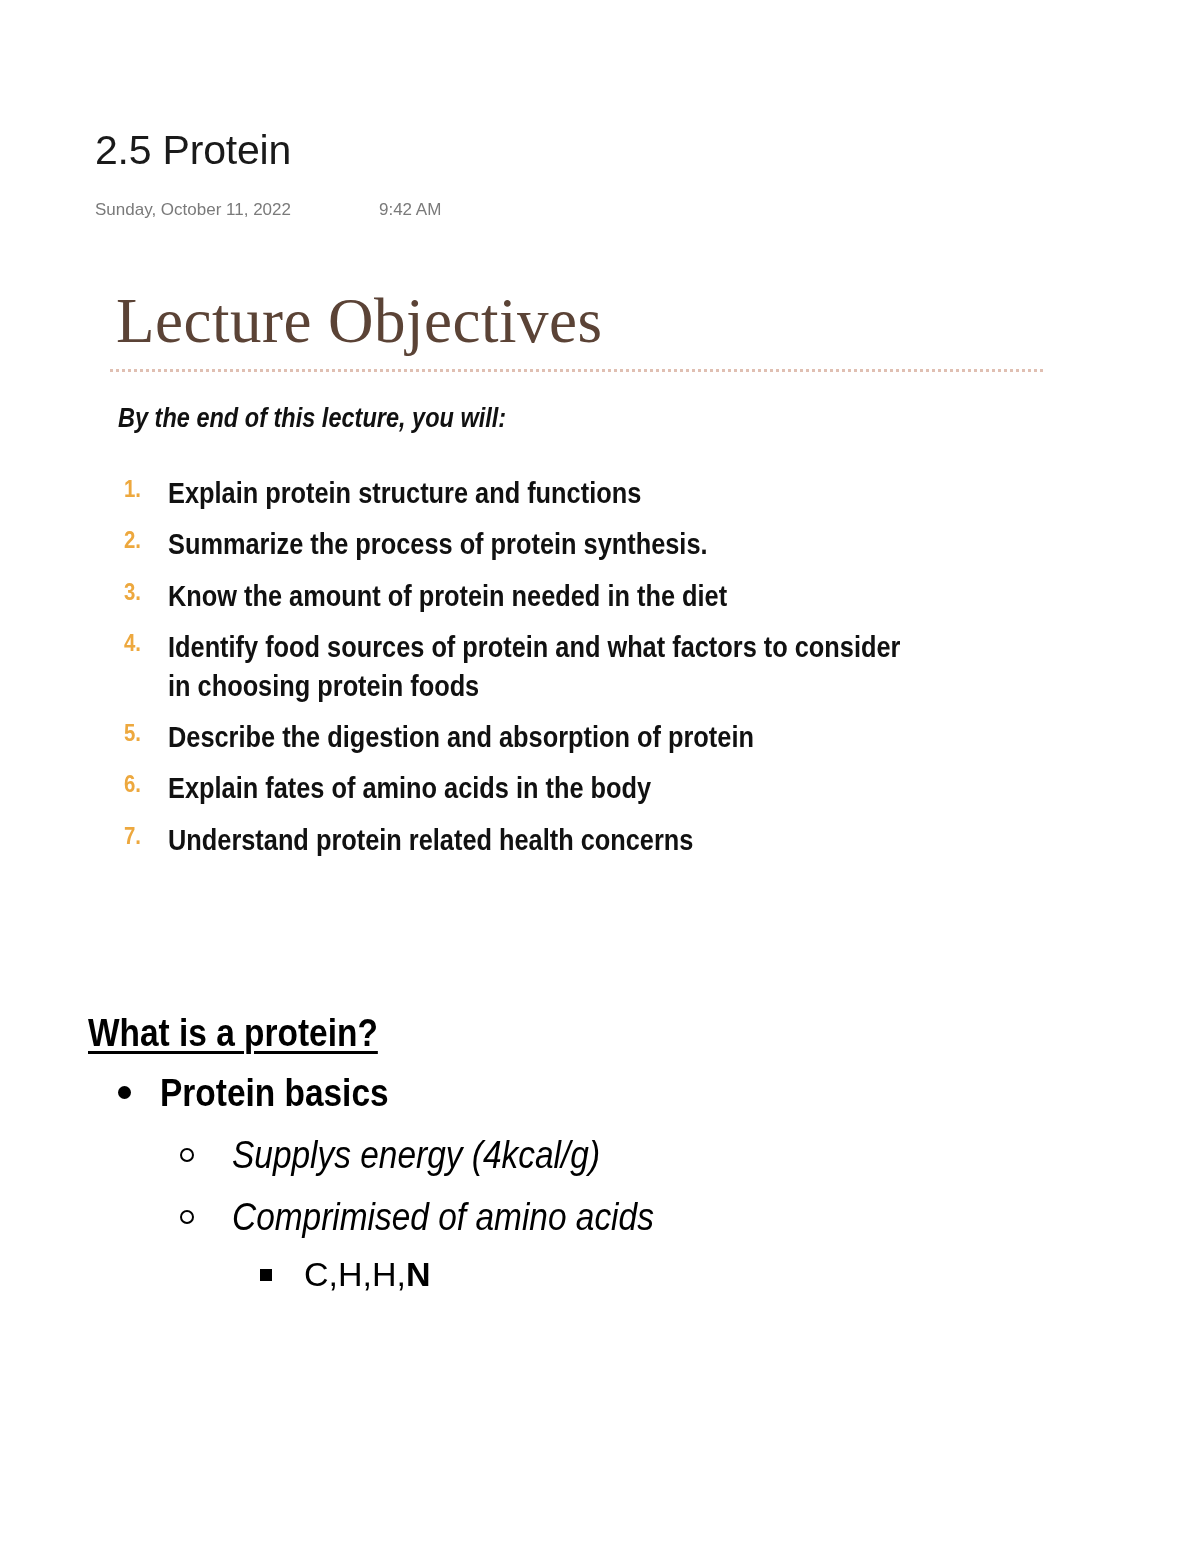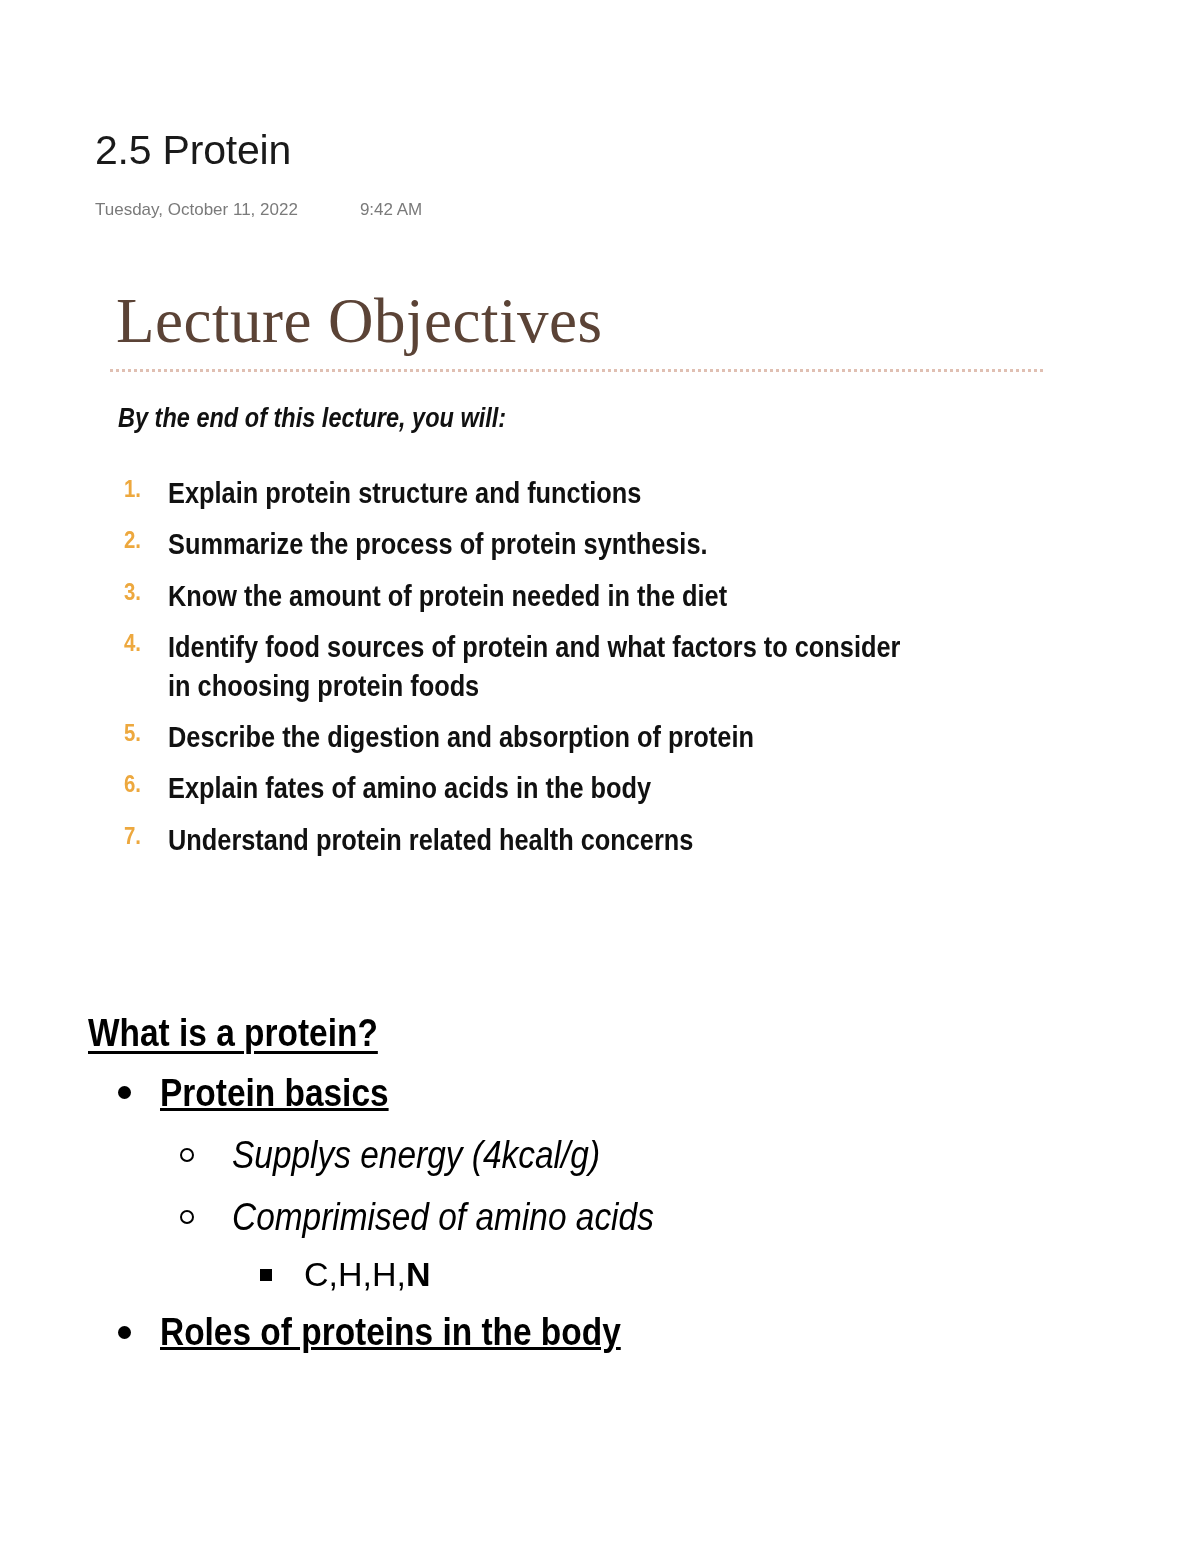--- a/index.html
+++ b/index.html
@@ -41,21 +41,21 @@
     left: 95px;
     top: 200px;
     font-family: "Liberation Sans", sans-serif;
     font-size: 17px;
     color: #7a7a7a;
     white-space: nowrap;
   }
   .note-meta .note-date { display: inline-block; }
   .note-meta .note-time {
     display: inline-block;
-    margin-left: 62px;
+    margin-left: 88px;
   }
 
   
   .slide {
     position: absolute;
     left: 110px;
     top: 290px;
     width: 940px;
   }
   .slide-title {
@@ -140,21 +140,20 @@
     transform-origin: left center;
     white-space: nowrap;
     line-height: 1.15;
   }
 
   .lvl1 {
     display: flex;
     align-items: flex-start;
     margin-top: 16px;
     margin-left: 30px;
-    text-decoration: underline;
   }
   .lvl2 {
     display: flex;
     align-items: center;
     margin-top: 18px;
     margin-left: 92px;
   }
   .lvl3 {
     display: flex;
     align-items: flex-start;
@@ -247,21 +246,21 @@
   }
 </style>
 </head>
 <body>
 
 <div class="page">
 
   <div class="note-title">2.5 Protein</div>
 
   <div class="note-meta">
-    <span class="note-date">Tuesday, October 11, 2022</span><span class="note-time">9:42 AM</span>
+    <span class="note-date">Sunday, October 11, 2022</span><span class="note-time">9:42 AM</span>
   </div>
 
   <div class="slide">
 
     <div class="slide-title">Lecture Objectives</div>
 
     <div class="slide-rule"></div>
 
     <div class="slide-subtitle">By the end of this lecture, you will:</div>
 
@@ -323,20 +322,16 @@
       <span class="bullet-circle"></span>
       <span class="t-italic-cond">Comprimised of amino acids</span>
     </div>
 
     <div class="lvl3">
       <span class="bullet-square"></span>
       <span class="t-plain"><span>C,H,H,</span><span class="emph">N</span></span>
     </div>
 
 
-    <div class="lvl1 clipped">
-      <span class="bullet-disc"></span>
-      <span class="t-bold-cond">Roles of proteins in the body</span>
-    </div>
 
   </div>
 
 </div>
 
 </body></html>

